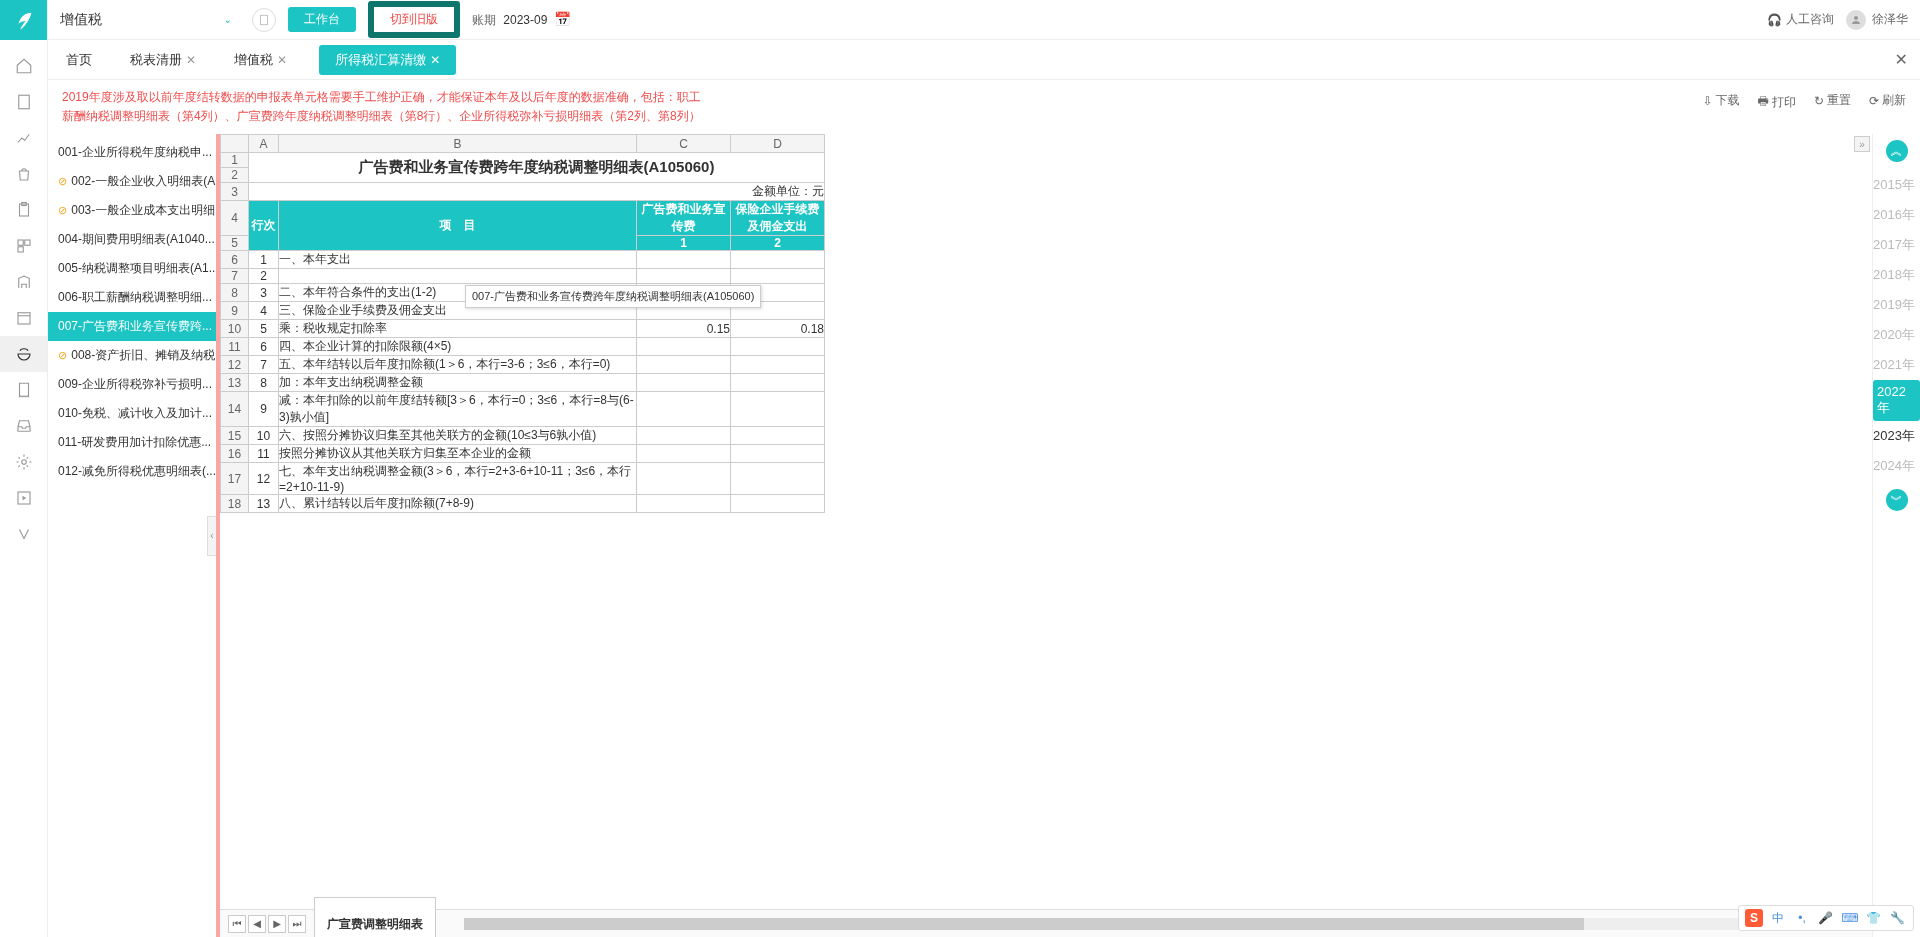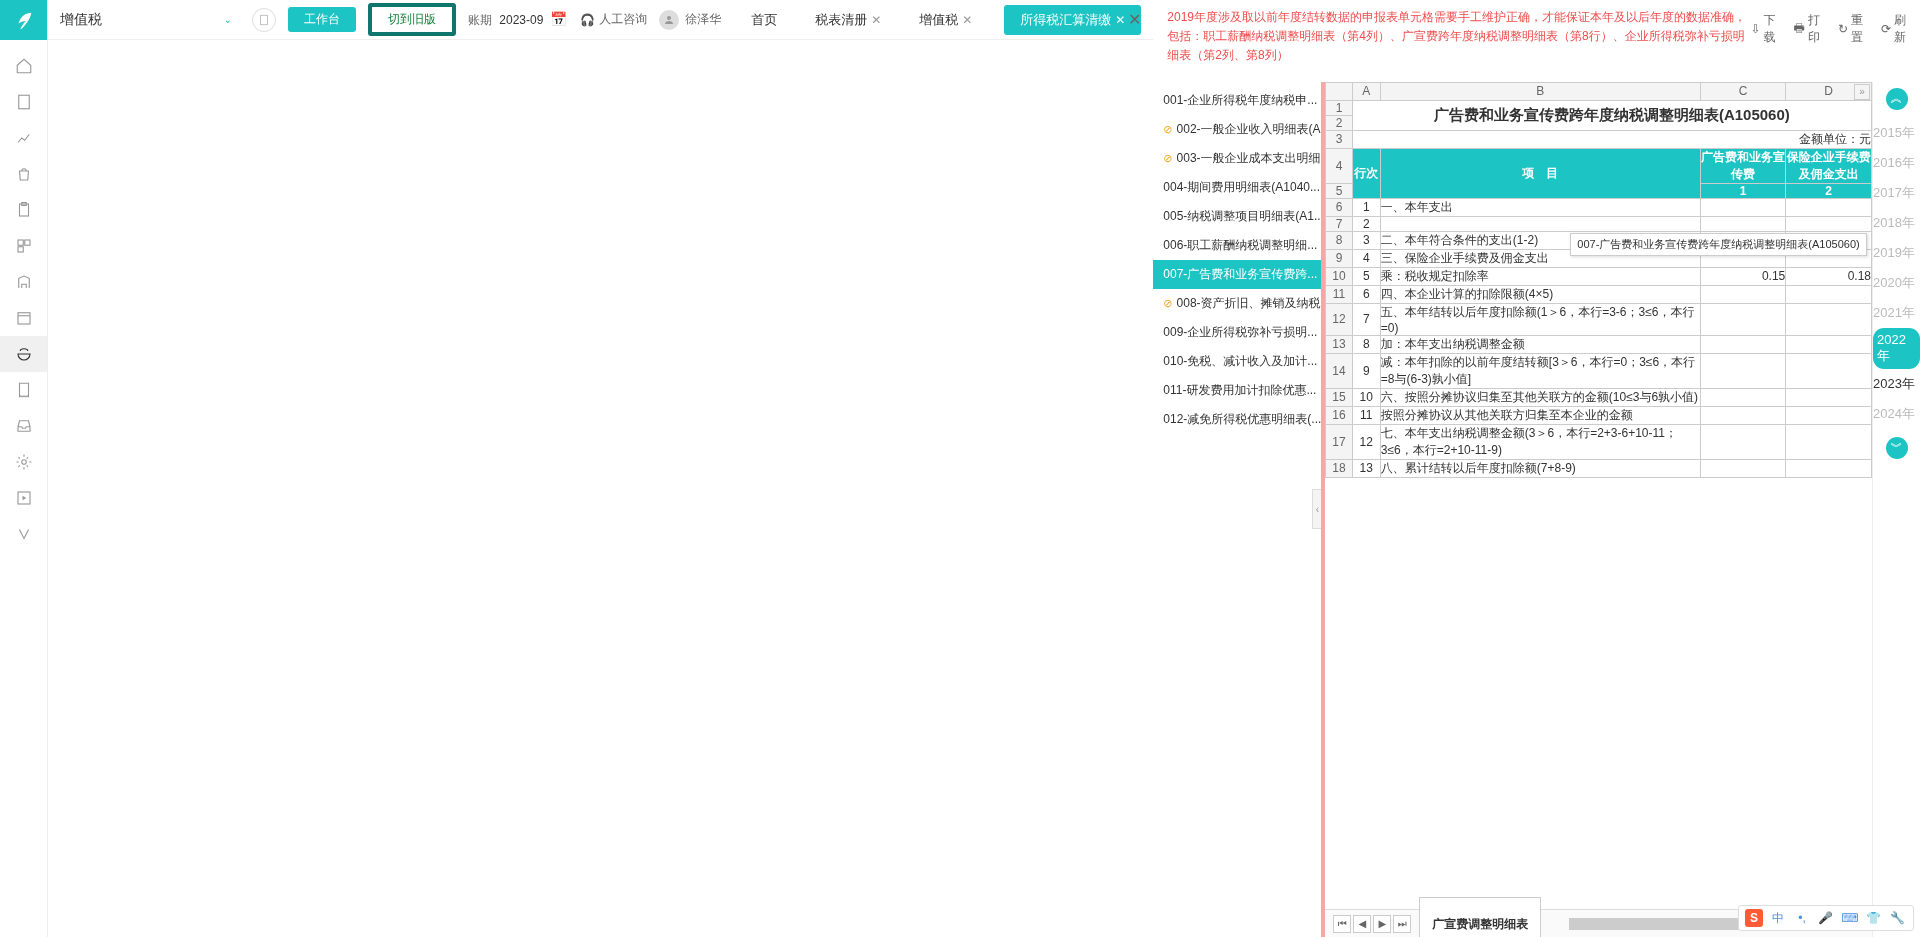--- a/index.html
+++ b/index.html
@@ -5,45 +5,45 @@
 * { margin: 0; padding: 0; box-sizing: border-box; font-family: "Microsoft YaHei", Arial, sans-serif; }
 body { background: #f5f5f5; font-size: 12px; color: #333; overflow: hidden; }
 .app { display: flex; height: 100vh; }
 .sidebar { width: 48px; background: #fff; border-right: 1px solid #eee; display: flex; flex-direction: column; }
 .sidebar-logo { height: 40px; display: flex; align-items: center; justify-content: center; background: #1dc4c4; }
 .sidebar-logo svg { width: 22px; height: 22px; fill: #fff; }
 .sidebar-nav { flex: 1; padding-top: 8px; }
 .sidebar-nav-item { height: 36px; display: flex; align-items: center; justify-content: center; cursor: pointer; color: #999; }
 .sidebar-nav-item.active { background: #f0f0f0; color: #333; }
 .sidebar-nav-item svg { width: 18px; height: 18px; fill: currentColor; }
-.main { flex: 1; display: flex; flex-direction: row; background: #fff; min-width: 0; }
+.main { flex: 1; display: flex; flex-direction: column; background: #fff; min-width: 0; }
 .topbar { height: 40px; display: flex; align-items: center; padding: 0 12px; border-bottom: 1px solid #eee; gap: 12px; }
 .app-title { font-size: 14px; min-width: 180px; display: flex; align-items: center; gap: 8px; }
 .dropdown-arrow { color: #1dc4c4; font-size: 10px; margin-left: auto; margin-right: 8px; }
 .icon-circle { width: 24px; height: 24px; border-radius: 50%; border: 1px solid #ddd; display: flex; align-items: center; justify-content: center; color: #bbb; }
 .btn { padding: 4px 16px; border-radius: 3px; cursor: pointer; font-size: 12px; border: none; }
 .btn-primary { background: #1dc4c4; color: #fff; }
-.btn-outline { background: #fff; border: 4px solid #0f766e; color: #15803d; }
+.btn-outline { background: #fff; border: 6px solid #0f766e; color: #ef4444; }
 .period-label { color: #666; }
 .period-val { color: #333; margin-left: 4px; }
 .cal-icon { color: #1dc4c4; margin-left: 4px; font-size: 14px; }
 .topbar-right { margin-left: auto; display: flex; align-items: center; gap: 12px; color: #666; }
 .user { display: flex; align-items: center; gap: 6px; }
 .avatar { width: 20px; height: 20px; border-radius: 50%; background: #ddd; display: flex; align-items: center; justify-content: center; color: #999; }
 .tabs { height: 40px; display: flex; align-items: center; padding: 0 12px; border-bottom: 1px solid #eee; gap: 26px; position: relative; }
 .tab { display: flex; align-items: center; gap: 4px; color: #333; font-size: 13px; cursor: pointer; padding: 10px 6px; }
 .tab-close { font-size: 12px; color: #999; cursor: pointer; }
 .tab.active { background: #1dc4c4; color: #fff; border-radius: 3px; padding: 6px 16px; }
 .tab.active .tab-close { color: #fff; }
 .tabs-close-all { position: absolute; right: 12px; font-size: 16px; color: #666; cursor: pointer; }
 .notice-row { padding: 8px 14px; display: flex; }
 .notice { color: #ef4d4d; font-size: 12px; max-width: 650px; line-height: 1.6; }
 .toolbar { margin-left: auto; display: flex; gap: 18px; color: #666; align-items: flex-start; padding-top: 4px; }
 .toolbar-btn { display: flex; align-items: center; gap: 3px; cursor: pointer; font-size: 12px; }
-.body-wrap { flex: 1; display: flex; flex-direction: column; min-height: 0; gap: 8px; }
+.body-wrap { flex: 1; display: flex; flex-direction: column; min-height: 0; }
 .work-area { flex: 1; display: flex; min-height: 0; }
 .form-list { width: 172px; border-right: 4px solid #fca5a5; overflow-y: auto; padding-top: 4px; position: relative; }
 .form-list-item { padding: 6px 10px; font-size: 12px; color: #333; cursor: pointer; white-space: nowrap; overflow: hidden; text-overflow: ellipsis; display: flex; align-items: center; gap: 4px; }
 .form-list-item.active { background: #1dc4c4; color: #fff; }
 .warn-icon { color: #f5a623; font-size: 11px; }
 .form-list-handle { position: absolute; right: -1px; top: 50%; transform: translateY(-50%); width: 10px; height: 40px; background: #f4f4f4; border: 1px solid #ddd; display: flex; align-items: center; justify-content: center; color: #999; font-size: 10px; cursor: pointer; }
 .sheet-area { flex: 1; display: flex; flex-direction: column; min-width: 0; position: relative; }
 .sheet-scroll { flex: 1; overflow: auto; }
 .sheet { border-collapse: collapse; font-size: 12px; }
 .sheet th, .sheet td { border: 1px solid #ccc; padding: 0; }
@@ -63,21 +63,21 @@
 .sheet-tabs { height: 28px; border-top: 1px solid #ddd; display: flex; align-items: center; padding: 0 8px; gap: 8px; background: #fafafa; }
 .sheet-nav { display: flex; gap: 2px; }
 .sheet-nav button { width: 18px; height: 18px; border: 1px solid #ccc; background: #fff; cursor: pointer; font-size: 10px; color: #666; }
 .sheet-tab { padding: 18px 12px; border: 1px solid #ccc; border-bottom: none; background: #fff; font-size: 12px; cursor: pointer; font-weight: bold; }
 .sheet-hscroll { flex: 1; height: 12px; background: #eee; margin-left: 20px; position: relative; }
 .sheet-hscroll-thumb { position: absolute; left: 0; top: 0; height: 100%; width: 80%; background: #ccc; }
 .year-rail { width: 48px; background: #fff; border-left: 1px solid #eee; display: flex; flex-direction: column; align-items: center; padding-top: 6px; gap: 2px; }
 .year-btn { width: 22px; height: 22px; border-radius: 50%; background: #1dc4c4; color: #fff; display: flex; align-items: center; justify-content: center; font-size: 12px; cursor: pointer; margin-bottom: 6px; }
 .year-item { font-size: 13px; color: #bbb; padding: 6px 0; cursor: pointer; }
 .year-item.avail { color: #333; }
-.year-item.active { background: #1dc4c4; color: #fff; border-radius: 11px; padding: 4px 4px; }
+.year-item.active { background: #1dc4c4; color: #fff; border-radius: 3px; padding: 4px 4px; }
 .tooltip { position: absolute; background: #fff; border: 1px solid #ccc; padding: 3px 6px; font-size: 11px; box-shadow: 1px 1px 3px rgba(0,0,0,0.15); pointer-events: none; z-index: 10; }
 .ime-bar { position: fixed; bottom: 6px; right: 6px; display: flex; gap: 6px; align-items: center; background: #fff; padding: 3px 6px; border: 1px solid #ddd; border-radius: 3px; }
 .ime-icon { width: 18px; height: 18px; display: flex; align-items: center; justify-content: center; font-size: 12px; }
 .ime-s { background: #ff5b36; color: #fff; border-radius: 3px; font-weight: bold; }
 .ime-blue { color: #4a90e2; }
 .sheet-expand { position: absolute; top: 2px; right: 2px; width: 16px; height: 16px; background: #f4f4f4; border: 1px solid #ccc; color: #999; font-size: 10px; display: flex; align-items: center; justify-content: center; cursor: pointer; }
 </style>
 </head>
 <body>
 

